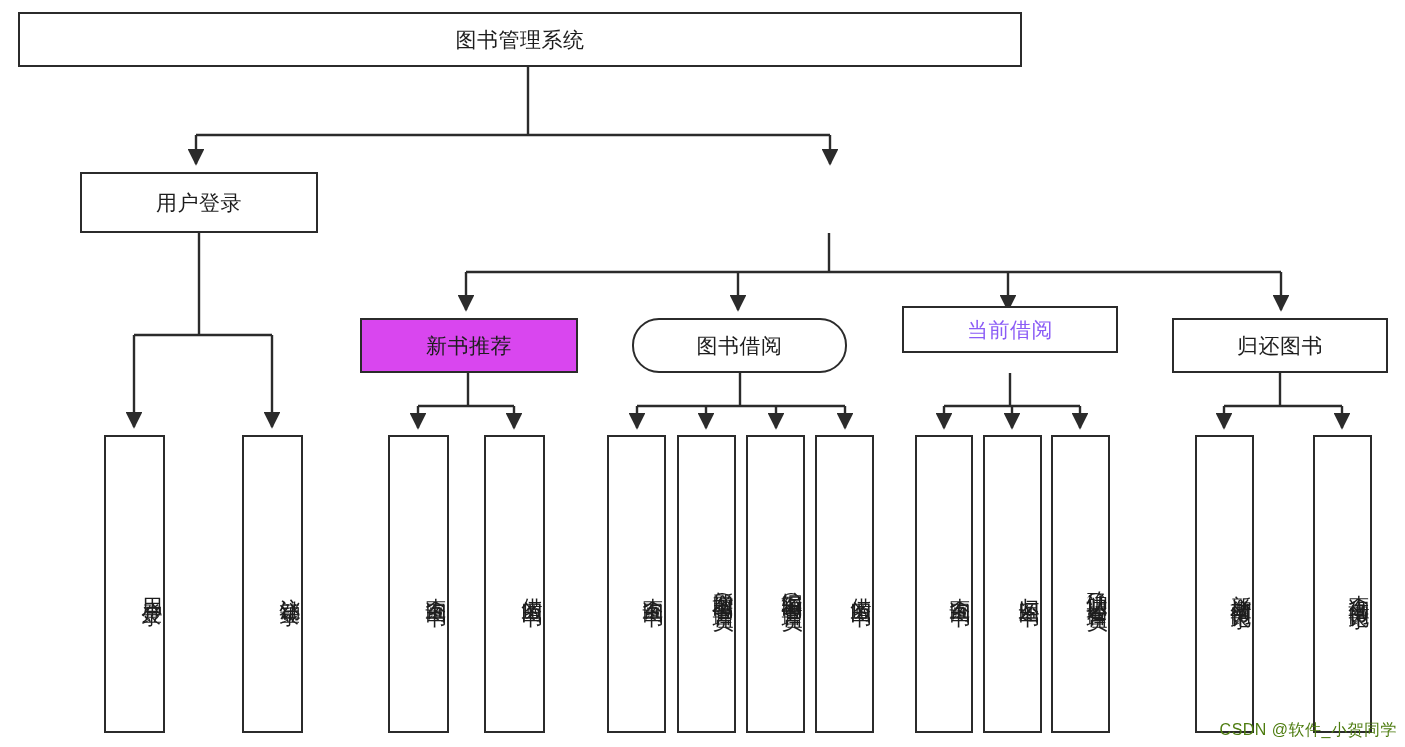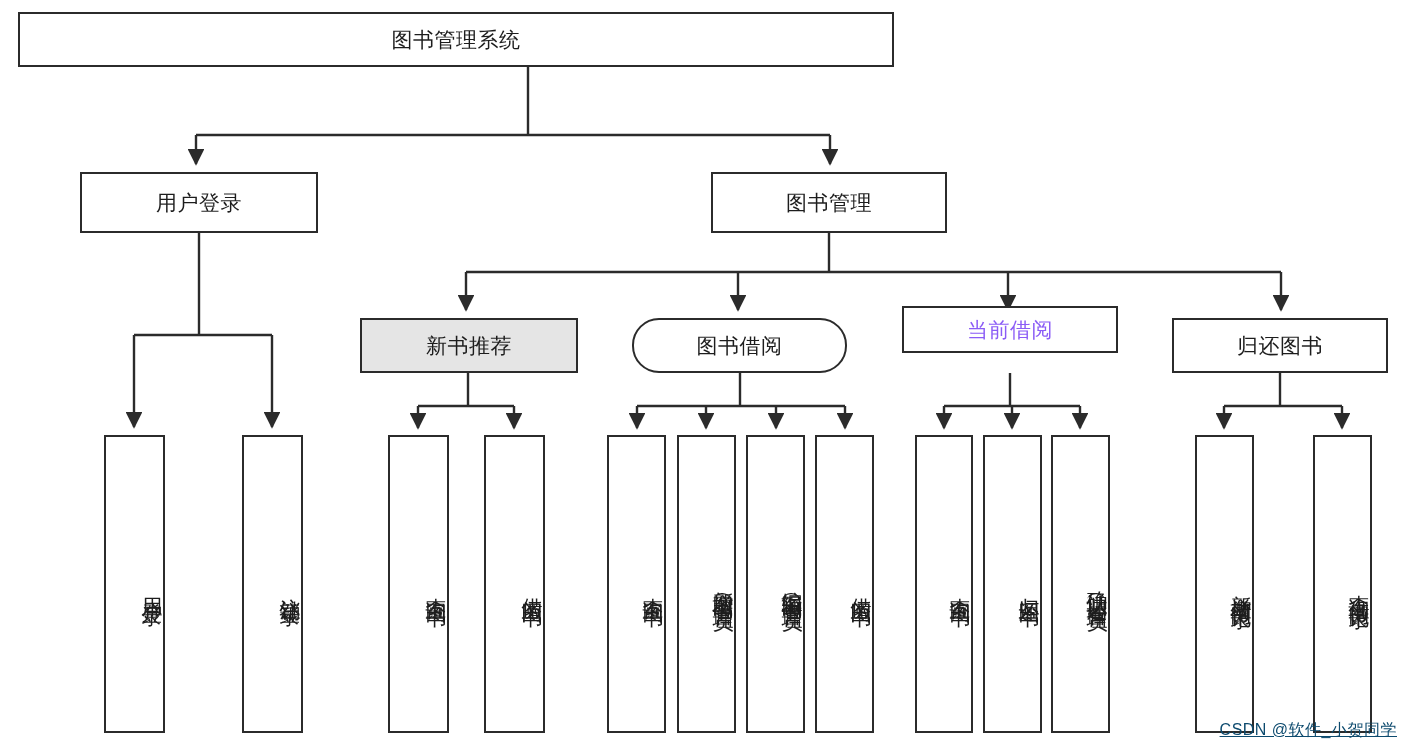--- a/index.html
+++ b/index.html
@@ -110,32 +110,29 @@
       <path d="M 1012 406 L 1012 428" marker-end="url(#arrow)"></path>
       <path d="M 1080 406 L 1080 428" marker-end="url(#arrow)"></path>
 
       <path d="M 1280 373 L 1280 406"></path>
       <path d="M 1224 406 L 1342 406"></path>
       <path d="M 1224 406 L 1224 428" marker-end="url(#arrow)"></path>
       <path d="M 1342 406 L 1342 428" marker-end="url(#arrow)"></path>
     </g>
   </svg>
 
-  <div class="node horiz" style="left: 18px; top: 12px; width: 876px; height: 55px; border-color: rgb(43, 43, 43); background: rgb(255, 255, 255); color: rgb(29, 29, 29);">
+  <div class="node horiz" style="left: 18px; top: 12px; width: 1004px; height: 55px; border-color: rgb(43, 43, 43); background: rgb(255, 255, 255); color: rgb(29, 29, 29);">
     <span>图书管理系统</span>
   </div>
 
   <div class="node horiz" style="left: 80px; top: 172px; width: 238px; height: 61px; border-color: rgb(43, 43, 43); background: rgb(255, 255, 255); color: rgb(29, 29, 29);">
     <span>用户登录</span>
   </div>
-  <div class="node horiz" style="left: 711px; top: 172px; width: 236px; height: 61px; border-color: rgb(43, 43, 43); background: rgb(255, 255, 255); color: rgb(29, 29, 29);">
-    <span>图书管理</span>
-  </div>
 
-  <div class="node horiz" style="left: 360px; top: 318px; width: 218px; height: 55px; border-color: rgb(43, 43, 43); background: #e5e5e5; color: rgb(29, 29, 29);">
+  <div class="node horiz" style="left: 360px; top: 318px; width: 218px; height: 55px; border-color: rgb(43, 43, 43); background: #d946ef; color: rgb(29, 29, 29);">
     <span>新书推荐</span>
   </div>
   <div class="node horiz" style="left: 632px; top: 318px; width: 215px; height: 55px; border-color: rgb(43, 43, 43); background: rgb(255, 255, 255); color: rgb(29, 29, 29); border-radius: 27px;">
     <span>图书借阅</span>
   </div>
   <div class="node horiz" style="left: 902px; top: 306px; width: 216px; height: 47px; border-color: rgb(43, 43, 43); background: rgb(255, 255, 255); color: #8b5cf6;">
     <span>当前借阅</span>
   </div>
   <div class="node horiz" style="left: 1172px; top: 318px; width: 216px; height: 55px; border-color: rgb(43, 43, 43); background: rgb(255, 255, 255); color: rgb(29, 29, 29);">
     <span>归还图书</span>
@@ -174,15 +171,15 @@
   <div class="node vert" style="left: 1051px; top: 435px; width: 59px; height: 298px; border-color: rgb(43, 43, 43); background: rgb(255, 255, 255); color: rgb(29, 29, 29);">
     <span>确认归还（管理员）</span>
   </div>
   <div class="node vert" style="left: 1195px; top: 435px; width: 59px; height: 298px; border-color: rgb(43, 43, 43); background: rgb(255, 255, 255); color: rgb(29, 29, 29);">
     <span>新增借阅记录</span>
   </div>
   <div class="node vert" style="left: 1313px; top: 435px; width: 59px; height: 298px; border-color: rgb(43, 43, 43); background: rgb(255, 255, 255); color: rgb(29, 29, 29);">
     <span>查询借阅记录</span>
   </div>
 
-  <div class="watermark" style="color: #0c4a6e; text-decoration: underline;">CSDN @软件_小贺同学</div>
+  <div class="watermark" style="color: #4d7c0f;">CSDN @软件_小贺同学</div>
 
 </div>
 
 </body></html>

